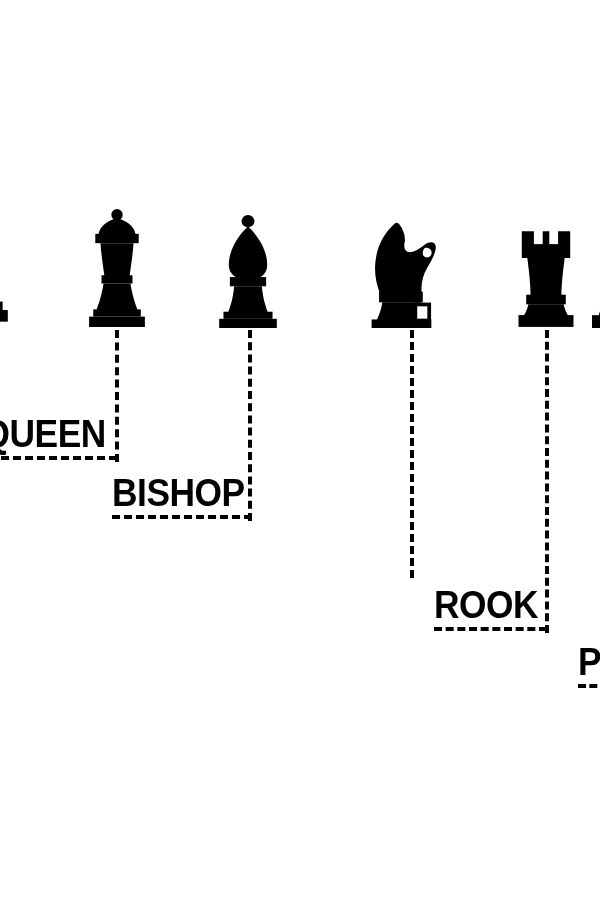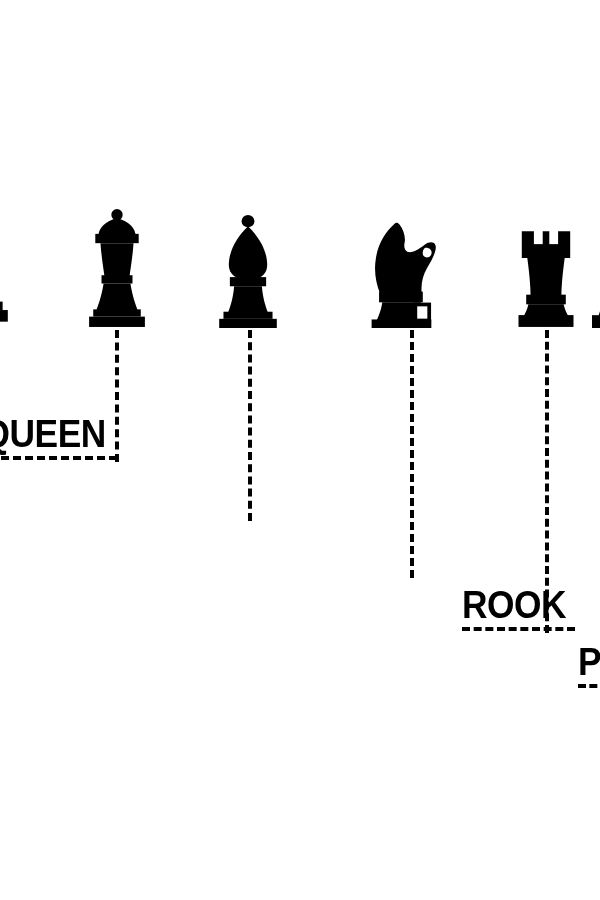--- a/index.html
+++ b/index.html
@@ -152,23 +152,27 @@
   <div class="connector" id="conn-queen" style="left: 115px; top: 330px; height: 132px;"></div>
   <div class="connector" id="conn-bishop" style="left: 248px; top: 330px; height: 191px;"></div>
   <div class="connector" id="conn-knight" style="left: 410px; top: 330px; height: 248px;"></div>
   <div class="connector" id="conn-rook" style="left: 545px; top: 330px; height: 303px;"></div>
 
   <div class="label-group" id="label-queen" style="left: -11px; top: 412px; width: 128px;">
     <span class="label-text clipped-left">QUEEN</span>
     <span class="label-rule" style="width: 128px;"></span>
   </div>
 
+  <div class="label-group" id="label-bishop" style="left: 112px; top: 471px; width: 140px;">
+    <span class="label-text">BISHOP</span>
+    <span class="label-rule" style="width: 140px;"></span>
+  </div>
 
 
-  <div class="label-group" id="label-rook" style="left: 434px; top: 583px; width: 113px; margin-left: 28px;">
+  <div class="label-group" id="label-rook" style="left: 434px; top: 583px; width: 113px;">
     <span class="label-text">ROOK</span>
     <span class="label-rule" style="width: 113px;"></span>
   </div>
 
   <div class="label-group" id="label-pawn" style="left: 578px; top: 640px; width: 110px;">
     <span class="label-text">P</span>
     <span class="label-rule" style="width: 110px;"></span>
   </div>
 
 </div>

